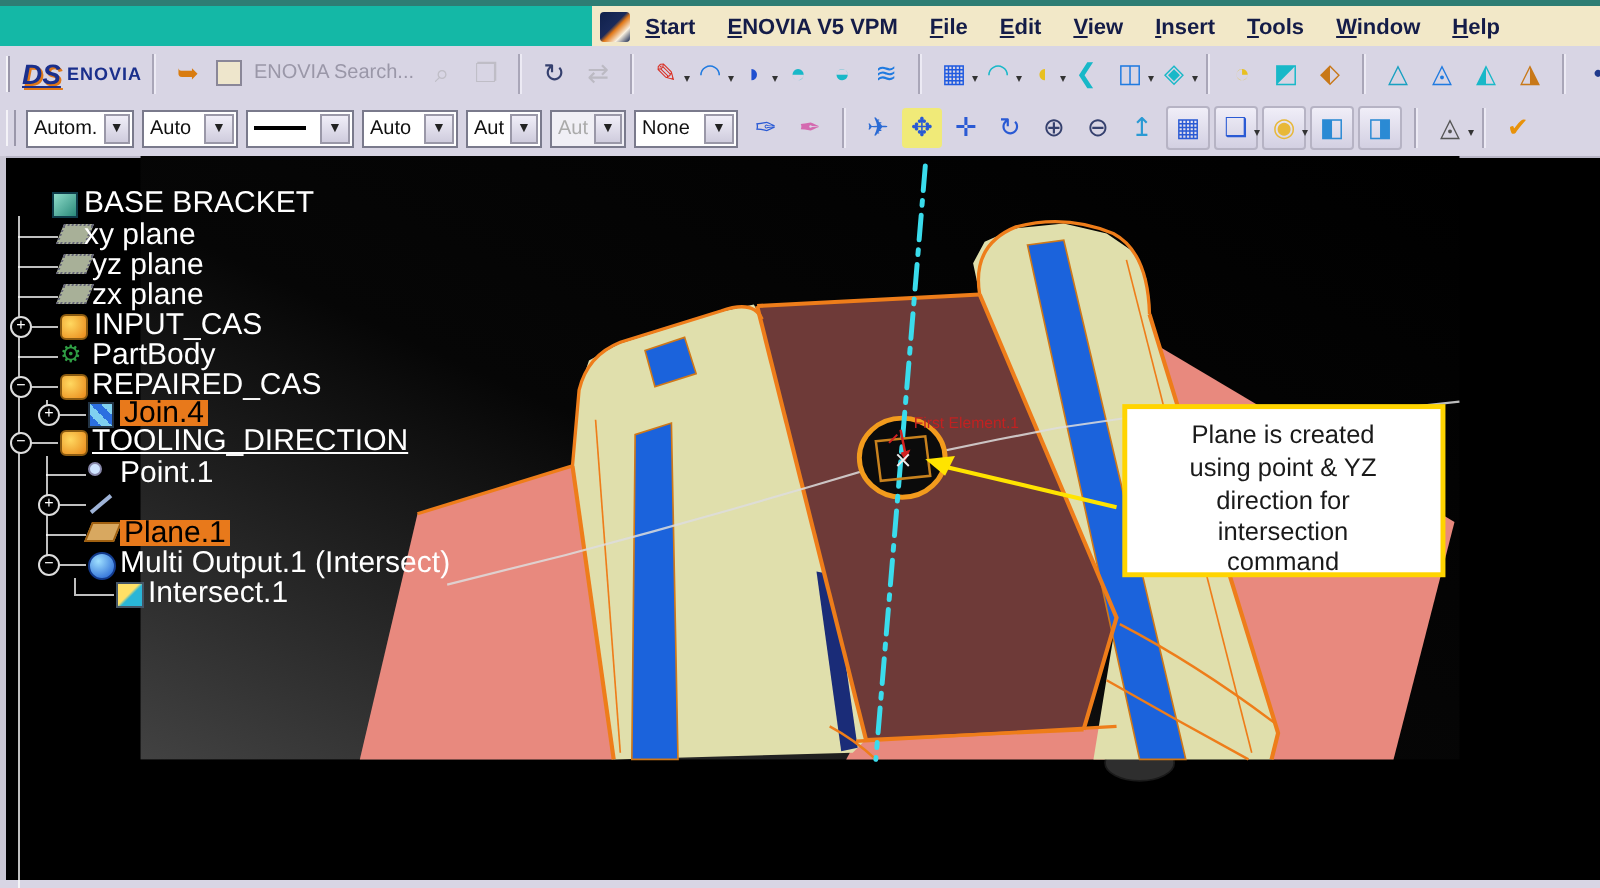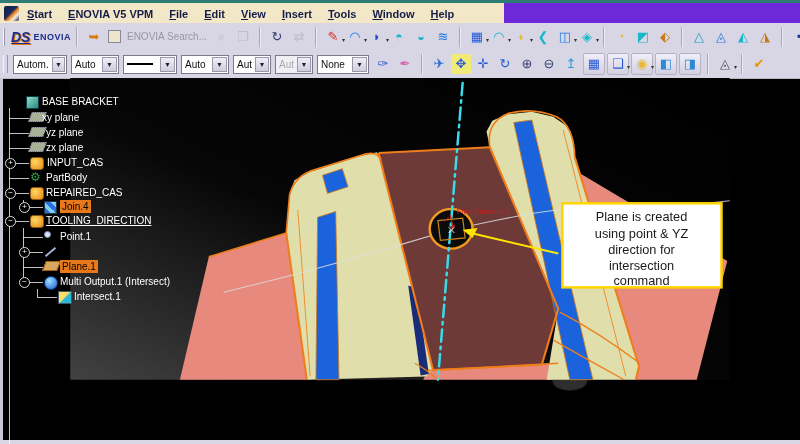--- a/index.html
+++ b/index.html
@@ -1,21 +1,21 @@
 <!DOCTYPE html>
 <html><head>
 <meta charset="utf-8">
 <style>
   html,body{margin:0;padding:0;background:#888;}
   #stage{position:relative;width:800px;height:444px;overflow:hidden;background:#000;
          font-family:"Liberation Sans",sans-serif;}
   
   #titlestrip{position:absolute;top:0;left:0;width:800px;height:3px;background:#2E7D74;}
   #menubar{position:absolute;top:3px;left:0;width:800px;height:20px;display:flex;align-items:center;
-           background:#6d28d9;}
+           background:#14b8a6;justify-content:flex-end;}
   #menuleft{display:flex;align-items:center;height:100%;background:#F2E8C8;padding:0 34px 0 4px;}
   .appicon{width:15px;height:15px;margin-right:8px;border-radius:2px;
            background:linear-gradient(135deg,#10204a 0%,#1a2a5a 45%,#e07818 55%,#f8f0e0 75%,#10204a 100%);}
   .menu-item{font-size:11px;font-weight:bold;color:#141c48;margin-right:16px;white-space:nowrap;cursor:default;}
   .menu-item u{text-decoration:underline;}
   .tbrow{position:absolute;left:0;width:800px;background:#D8D5E4;border-bottom:1px solid #b9b6c6;
          display:flex;align-items:center;}
   #row2{top:23px;height:27px;}
   #row3{top:50px;height:28px;}
   .grip{width:3px;height:18px;border-left:1px solid #f4f3f8;border-right:1px solid #9a97aa;margin:0 4px 0 3px;}
@@ -38,21 +38,21 @@
   .combo .cb-btn{width:13px;height:13px;background:linear-gradient(#f0eef8,#cfccdd);border:1px solid #9a98a8;
          font-size:7px;display:flex;align-items:center;justify-content:center;margin-left:3px;color:#222;}
   .lineswatch{width:26px;height:2px;background:#000;}
   
   #viewport{position:absolute;top:78px;left:0;width:800px;height:362px;}
   #leftborder{position:absolute;top:78px;left:0;width:3px;height:366px;background:#c9c6d4;}
   #bottomstrip{position:absolute;top:440px;left:0;width:800px;height:4px;background:#D8D5E4;}
   
   #tree{position:absolute;top:0;left:0;width:240px;height:444px;pointer-events:none;}
   .tline{position:absolute;background:rgba(255,255,255,.75);}
-  .tlabel{position:absolute;font-size:10px;color:#fff;white-space:nowrap;line-height:13px;pointer-events:auto;cursor:default;}
+  .tlabel{position:absolute;font-size:15px;color:#fff;white-space:nowrap;line-height:13px;pointer-events:auto;cursor:default;}
   .tlabel.sel{background:#E8791B;color:#000;padding:0 2px;}
   .tlabel.und{text-decoration:underline;}
   .exp{position:absolute;width:9px;height:9px;border:1px solid #ddd;border-radius:50%;background:#000;
        color:#fff;font-size:8px;line-height:8px;text-align:center;pointer-events:auto;}
   .ticon{position:absolute;pointer-events:auto;}
   .i-root{width:11px;height:11px;background:linear-gradient(135deg,#8fdcca,#2a8a7a);border:1px solid #0f3c4a;}
   .i-plane{width:13px;height:8px;transform:skewX(-22deg);background:#a8b098;border:1px dotted #667;}
   .i-body{width:12px;height:11px;border-radius:3px;background:radial-gradient(circle at 35% 35%,#ffd860,#e8881a);
           border:1px solid #8a5a10;}
   .i-partbody{font-size:12px;color:#2f9e44;line-height:12px;}

